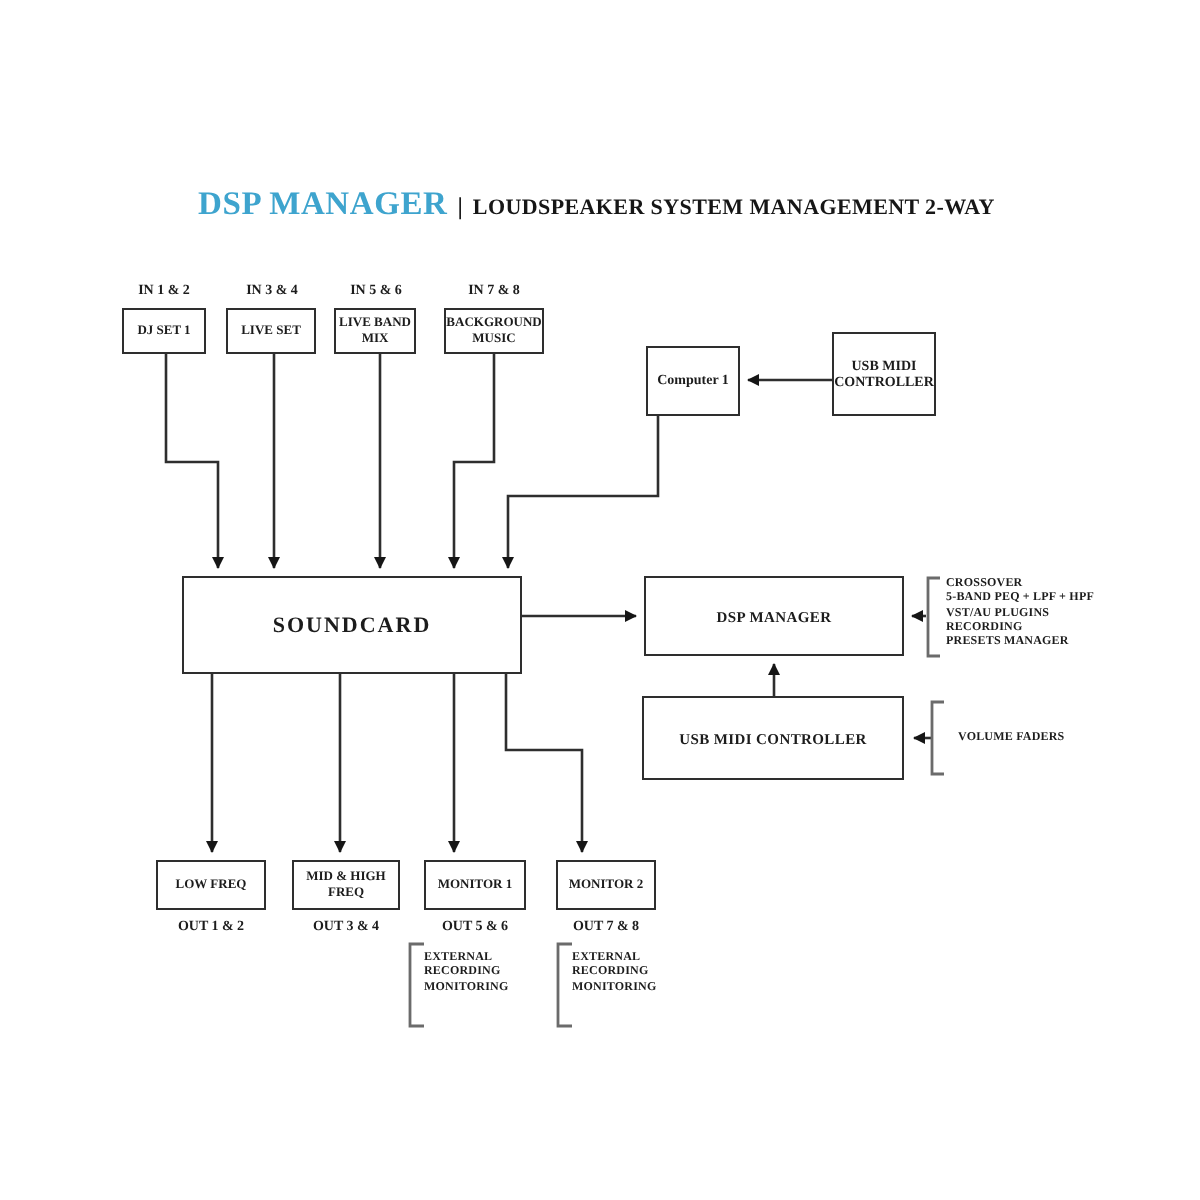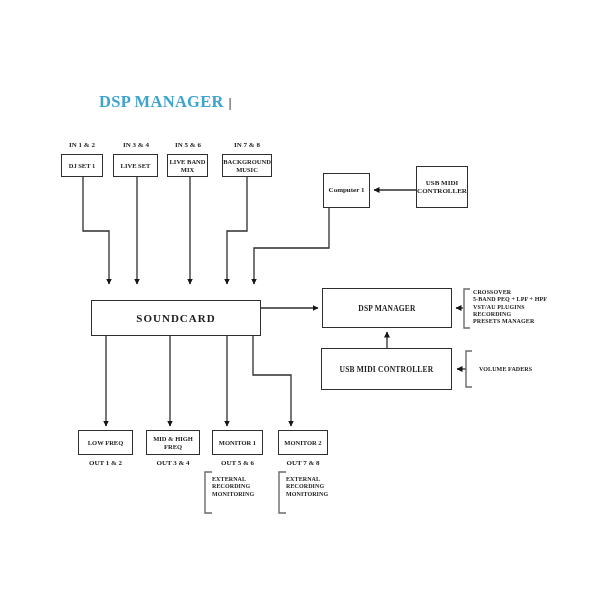--- a/index.html
+++ b/index.html
@@ -60,36 +60,37 @@
       <path d="M470,289 H464 V328 H470"></path>
       <path d="M472,351 H466 V387 H472"></path>
       <path d="M212,472 H205 V513 H212"></path>
       <path d="M286,472 H279 V513 H286"></path>
     </g>
   </svg>
 
   <div class="title">
     <span class="brand">DSP MANAGER</span>
     <span class="sep">|</span>
+    <span class="subtitle">LOUDSPEAKER SYSTEM MANAGEMENT 2-WAY</span>
   </div>
 
   <div class="port-label" style="left:51px;top:141px;width:62px;">IN 1 &amp; 2</div>
   <div class="port-label" style="left:105px;top:141px;width:62px;">IN 3 &amp; 4</div>
   <div class="port-label" style="left:157px;top:141px;width:62px;">IN 5 &amp; 6</div>
   <div class="port-label" style="left:216px;top:141px;width:62px;">IN 7 &amp; 8</div>
 
   <div class="node box-sm" style="left:61px;top:154px;width:42px;height:23px;">DJ SET 1</div>
   <div class="node box-sm" style="left:113px;top:154px;width:45px;height:23px;">LIVE SET</div>
   <div class="node box-sm" style="left:167px;top:154px;width:41px;height:23px;">LIVE BAND MIX</div>
   <div class="node box-sm" style="left:222px;top:154px;width:50px;height:23px;">BACKGROUND MUSIC</div>
 
   <div class="node box-md" style="left:323px;top:173px;width:47px;height:35px;">Computer 1</div>
   <div class="node box-md" style="left:416px;top:166px;width:52px;height:42px;">USB MIDI CONTROLLER</div>
 
-  <div class="node box-soundcard" style="left:91px;top:288px;width:170px;height:36px;margin-top:12px;">SOUNDCARD</div>
+  <div class="node box-soundcard" style="left:91px;top:288px;width:170px;height:49px;">SOUNDCARD</div>
 
   <div class="node box-dsp" style="left:322px;top:288px;width:130px;height:40px;">DSP MANAGER</div>
 
   <div class="annot nowrap" style="left:473px;top:289px;">
     <div>CROSSOVER</div>
     <div>5-BAND PEQ + LPF + HPF</div>
     <div>VST/AU PLUGINS</div>
     <div>RECORDING</div>
     <div>PRESETS MANAGER</div>
   </div>

